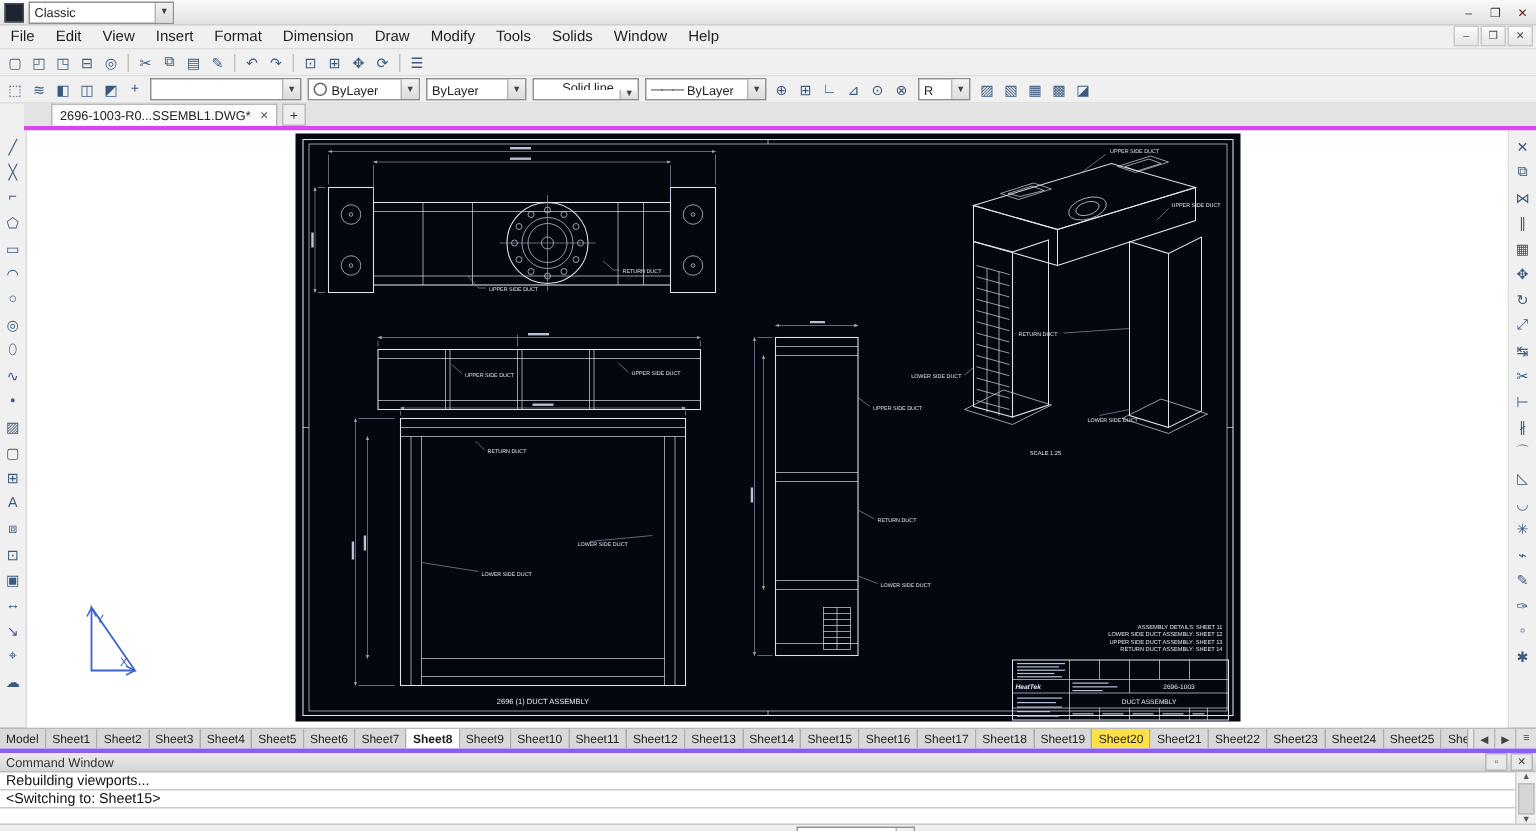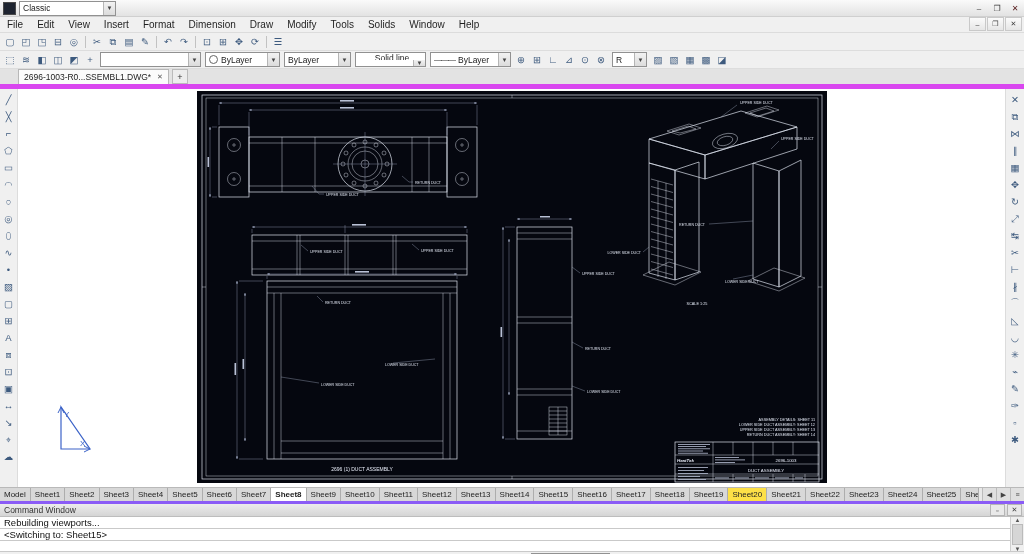--- a/index.html
+++ b/index.html
@@ -36,22 +36,22 @@
   .icon-btn.sep{width:1px;height:12px;background:#c2c2c2;margin:0 3px;color:transparent;}
   .vtb{background:#f0f0f0;display:flex;flex-direction:column;align-items:center;padding-top:2px;}
   .vtb .icon-btn{height:17px;}
   #layer-combo{width:96px;margin:0 2px;}
   .swatch{width:7px;height:7px;border:1px solid #666;background:#fff;border-radius:50%;margin-right:3px;flex:0 0 auto;}
   .lineglyph{font-size:8px;color:#222;margin-right:3px;letter-spacing:-1px;}
   .combo .val{white-space:nowrap;overflow:hidden;}
   #radius-combo{width:30px;margin:0 3px;}
 
   
-  #doctabs{height:15px;background:#e3e3e3;border-bottom:5px solid #d946ef;display:flex;align-items:flex-end;
-           padding-left:18px;flex:0 0 15px;}
+  #doctabs{height:15px;background:#e3e3e3;border-bottom:3px solid #d946ef;display:flex;align-items:flex-end;
+           padding-left:18px;flex:0 0 15px;margin-left:16px;}
   .doctab{background:#fbfbfb;border:1px solid #b8b8b8;border-bottom:none;height:14px;display:flex;
           align-items:center;font-size:8.5px;color:#222;padding:0 5px;}
   .doctab .x{margin-left:6px;font-size:7px;color:#555;}
   .addtab{width:14px;height:13px;border:1px solid #bbb;background:#ededed;margin-left:3px;display:flex;
           align-items:center;justify-content:center;font-size:9px;color:#333;}
 
   
   #main{height:398px;display:flex;flex:0 0 398px;}
   #left-toolbar{width:17px;border-right:1px solid #dcdcdc;}
   #right-toolbar{width:18px;border-left:1px solid #dcdcdc;}

